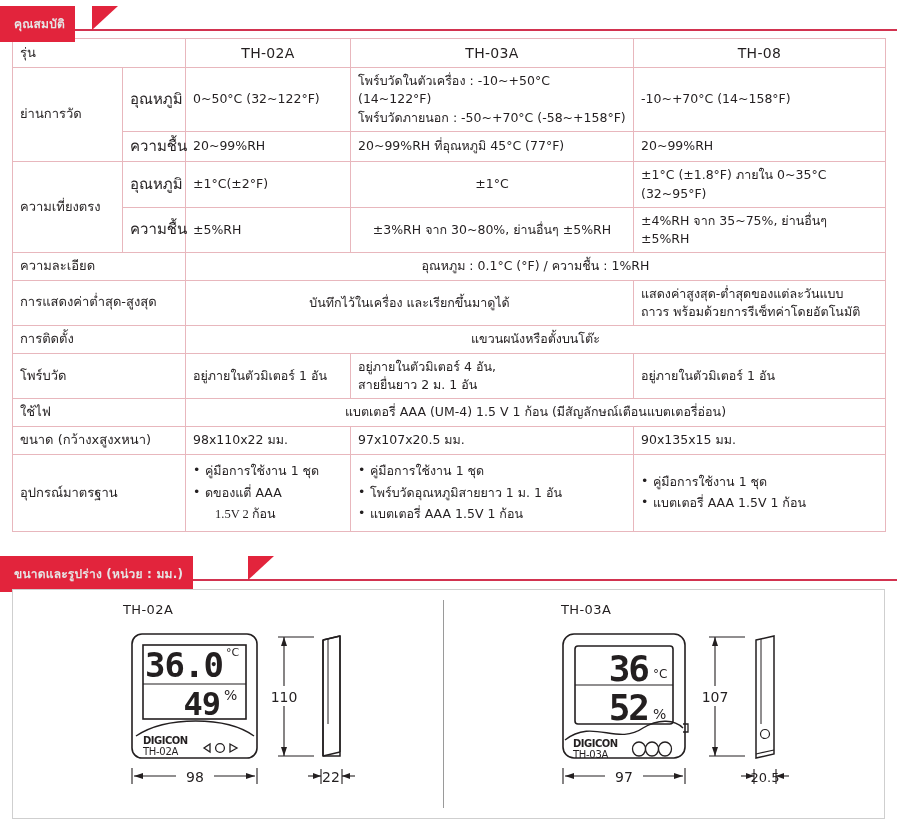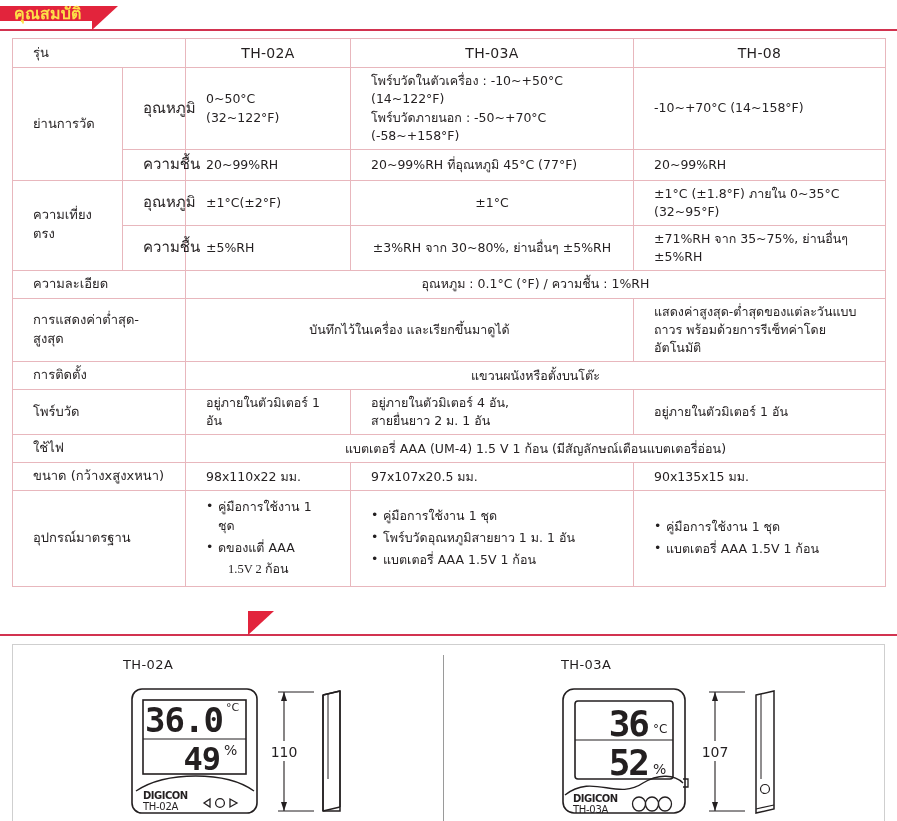--- a/index.html
+++ b/index.html
@@ -19,28 +19,28 @@
   
   .banner {
     position: relative;
     height: 30px;
     margin: 0 0 0 0;
   }
   .banner-block {
     position: absolute;
     left: 0;
     top: 6px;
-    height: 15px;
+    height: 36px;
     background: #e2243c;
     display: flex;
     align-items: center;
     padding: 0 10px 0 14px;
     box-sizing: border-box;
-    color: #fde047;
-    font-size: 16px;
+    color: #e5e5e5;
+    font-size: 12px;
     font-weight: bold;
     letter-spacing: 0.2px;
     line-height: 1;
     white-space: nowrap;
   }
   .banner-tail {
     position: absolute;
     top: 6px;
     height: 24px;
     width: 26px;
@@ -61,21 +61,21 @@
     margin: 8px 12px 0 12px;
   }
   table.spec {
     border-collapse: collapse;
     width: 873px;
     table-layout: fixed;
     font-size: 12.5px;
   }
   table.spec td {
     border: 1px solid #e8b7bd;
-    padding: 4px 20px;
+    padding: 4px 7px;
     vertical-align: middle;
     line-height: 1.45;
     background: #ffffff;
   }
   td.lbl {
     background: #fdf0ef;
     font-size: 13px;
   }
   td.sublbl {
     background: #fdf0ef;
@@ -185,21 +185,21 @@
       <td class="lbl" rowspan="2">ความเที่ยงตรง</td>
       <td class="sublbl">อุณหภูมิ</td>
       <td>±1°C(±2°F)</td>
       <td class="ctr">±1°C</td>
       <td>±1°C (±1.8°F) ภายใน 0~35°C (32~95°F)</td>
     </tr>
     <tr>
       <td class="sublbl">ความชื้น</td>
       <td>±5%RH</td>
       <td class="ctr">±3%RH จาก 30~80%, ย่านอื่นๆ ±5%RH</td>
-      <td>±71%RH จาก 35~75%, ย่านอื่นๆ ±5%RH</td>
+      <td>±4%RH จาก 35~75%, ย่านอื่นๆ ±5%RH</td>
     </tr>
 
     <tr>
       <td class="lbl" colspan="2">ความละเอียด</td>
       <td class="ctr" colspan="3">อุณหภูม : 0.1°C (°F) / ความชื้น : 1%RH</td>
     </tr>
 
     <tr>
       <td class="lbl" colspan="2">การแสดงค่าต่ำสุด-สูงสุด</td>
       <td class="ctr" colspan="2">บันทึกไว้ในเครื่อง และเรียกขึ้นมาดูได้</td>
@@ -258,20 +258,21 @@
           <li>แบตเตอรี่ AAA 1.5V 1 ก้อน</li>
         </ul>
       </td>
     </tr>
   </tbody>
 </table>
 </div>
 
 <div class="banner" style="margin-top:18px;">
   <div class="banner-rule"></div>
+  <div class="banner-block" id="b2">ขนาดและรูปร่าง (หน่วย : มม.)</div>
   <div class="banner-tail" id="b2t" style="left: 248px;"></div>
 </div>
 
 <div class="dim-wrap">
   <div class="dim-panel">
     <div class="dim-split"></div>
 
     <div class="dim-title" style="left:110px; top:12px;">TH-02A</div>
 
     <svg class="svg-holder" style="left:105px; top:38px;" width="300" height="185" viewBox="0 0 300 185">

